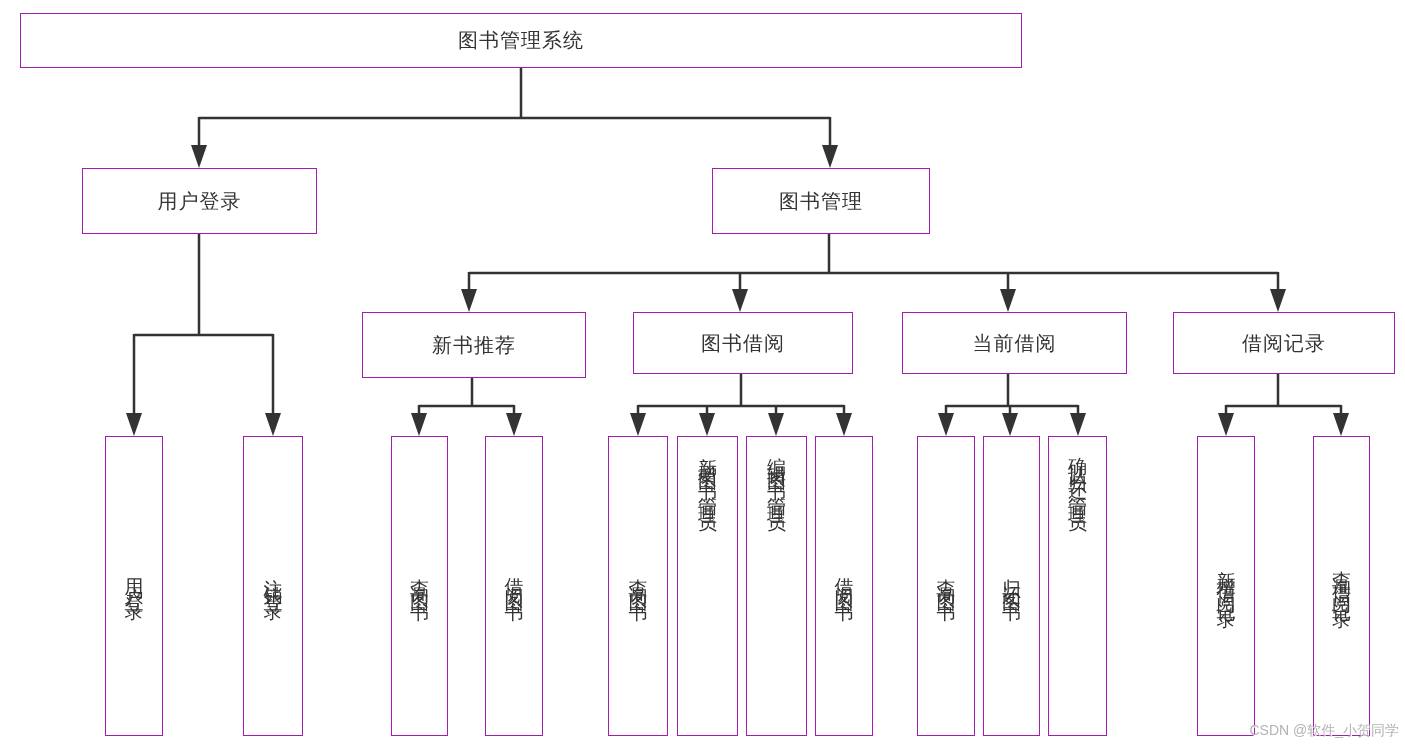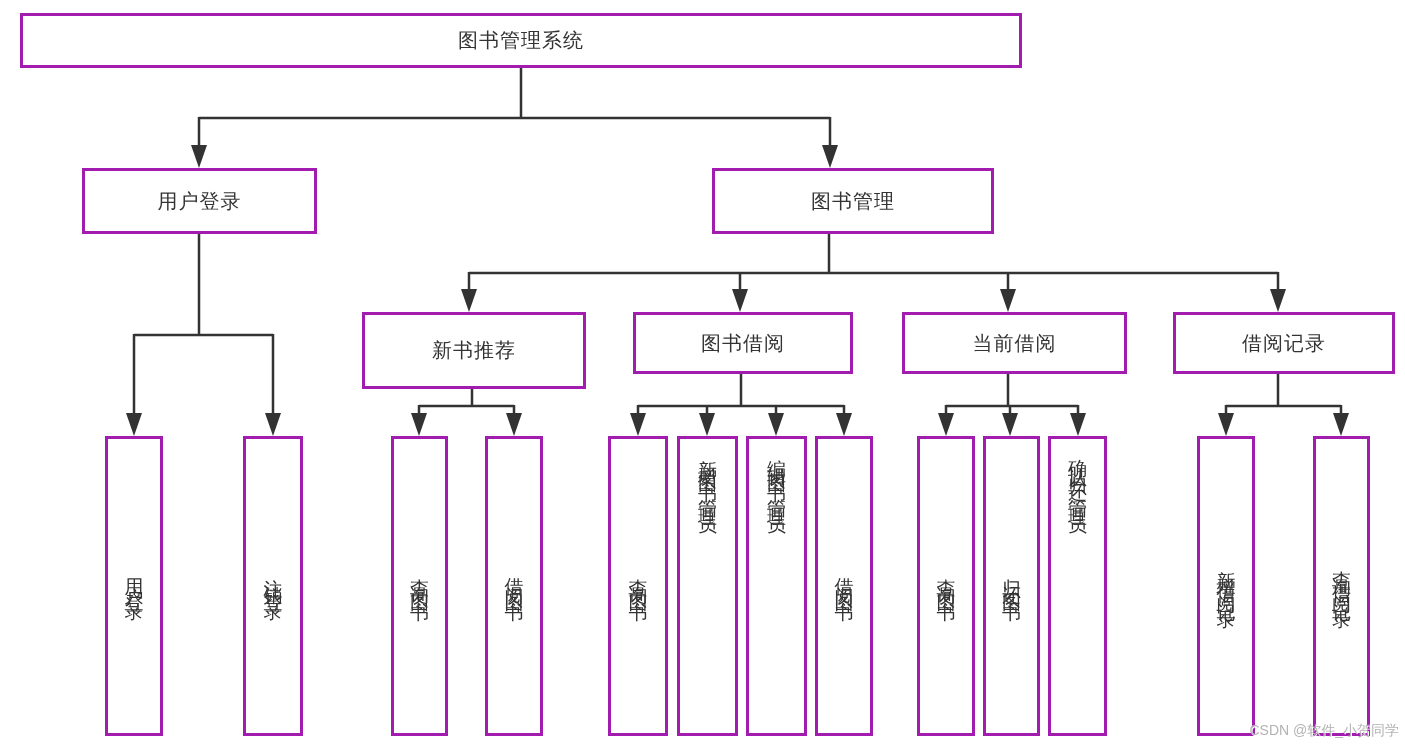--- a/index.html
+++ b/index.html
@@ -13,21 +13,21 @@
     overflow: hidden;
   }
   #connectors {
     position: absolute;
     left: 0; top: 0;
     width: 1405px; height: 747px;
   }
   .node {
     position: absolute;
     box-sizing: border-box;
-    border: 3px solid #a21caf;
+    border: 1px solid #a21caf;
     background: #ffffff;
     display: flex;
     align-items: center;
     justify-content: center;
   }
   .h-node span {
     font-size: 20px;
     color: #333333;
     letter-spacing: 1px;
     white-space: nowrap;
@@ -92,25 +92,25 @@
     </g>
   </svg>
 
   <div class="node h-node" style="left:20px; top:13px; width:1002px; height:55px;">
     <span>图书管理系统</span>
   </div>
 
   <div class="node h-node" style="left:82px; top:168px; width:235px; height:66px;">
     <span>用户登录</span>
   </div>
-  <div class="node h-node" style="left:712px; top:168px; width:282px; height:66px;">
+  <div class="node h-node" style="left:712px; top:168px; width:218px; height:66px;">
     <span>图书管理</span>
   </div>
 
-  <div class="node h-node" style="left:362px; top:312px; width:224px; height:77px;">
+  <div class="node h-node" style="left:362px; top:312px; width:224px; height:66px;">
     <span>新书推荐</span>
   </div>
   <div class="node h-node" style="left:902px; top:312px; width:225px; height:62px;">
     <span>当前借阅</span>
   </div>
   <div class="node h-node" style="left:633px; top:312px; width:220px; height:62px;">
     <span>图书借阅</span>
   </div>
   <div class="node h-node" style="left:1173px; top:312px; width:222px; height:62px;">
     <span>借阅记录</span>

